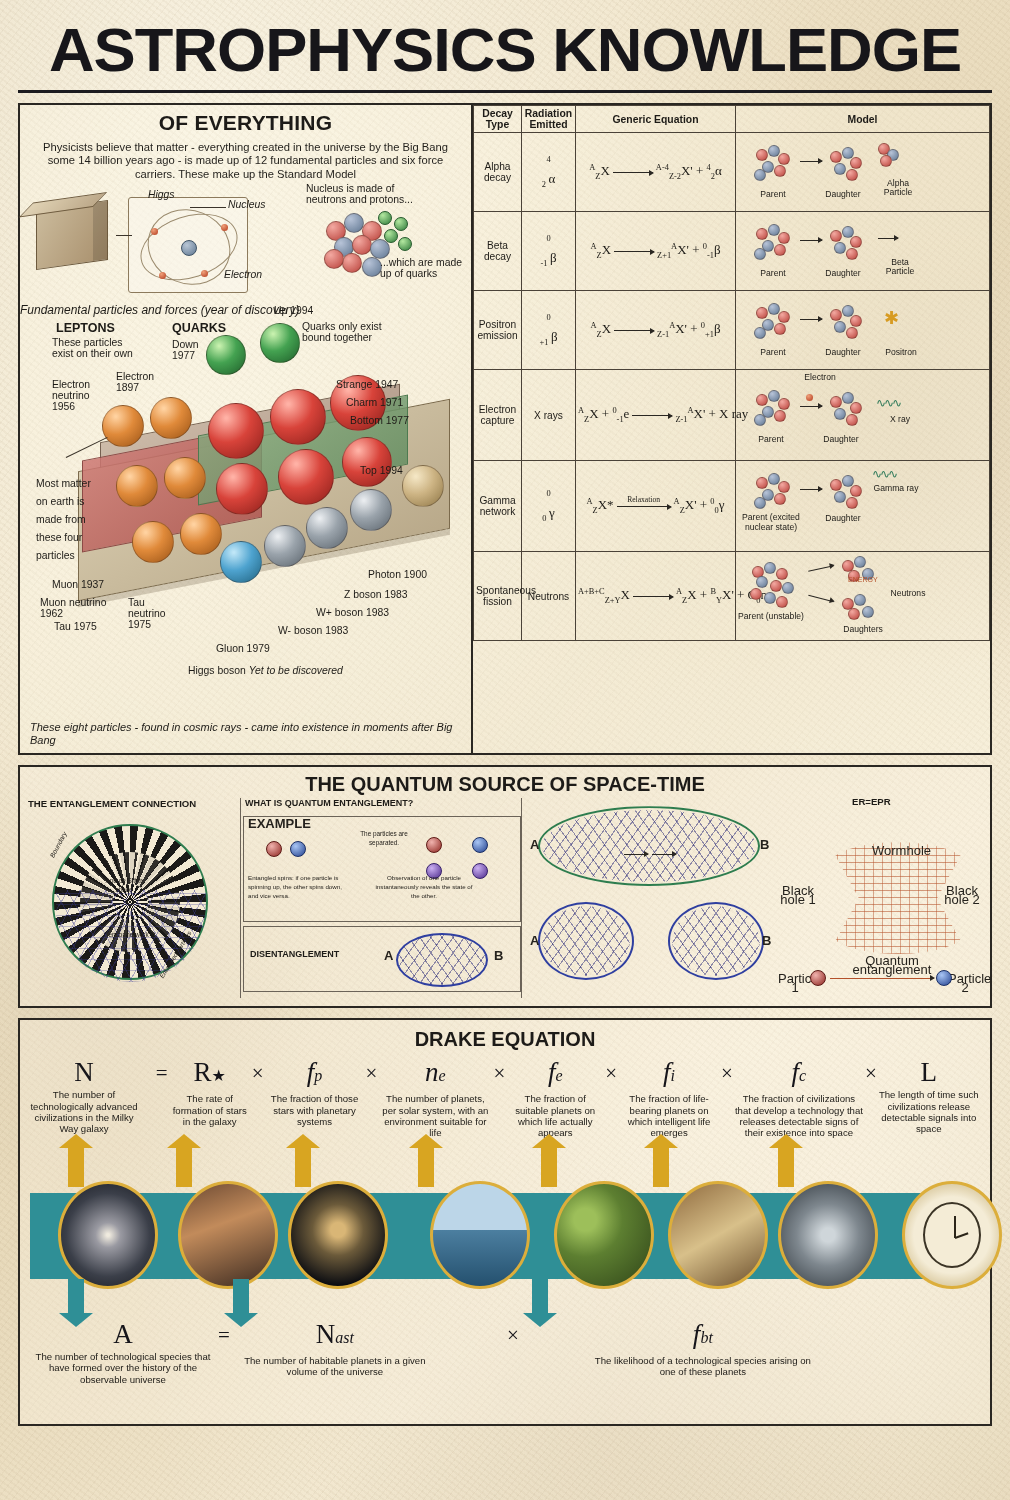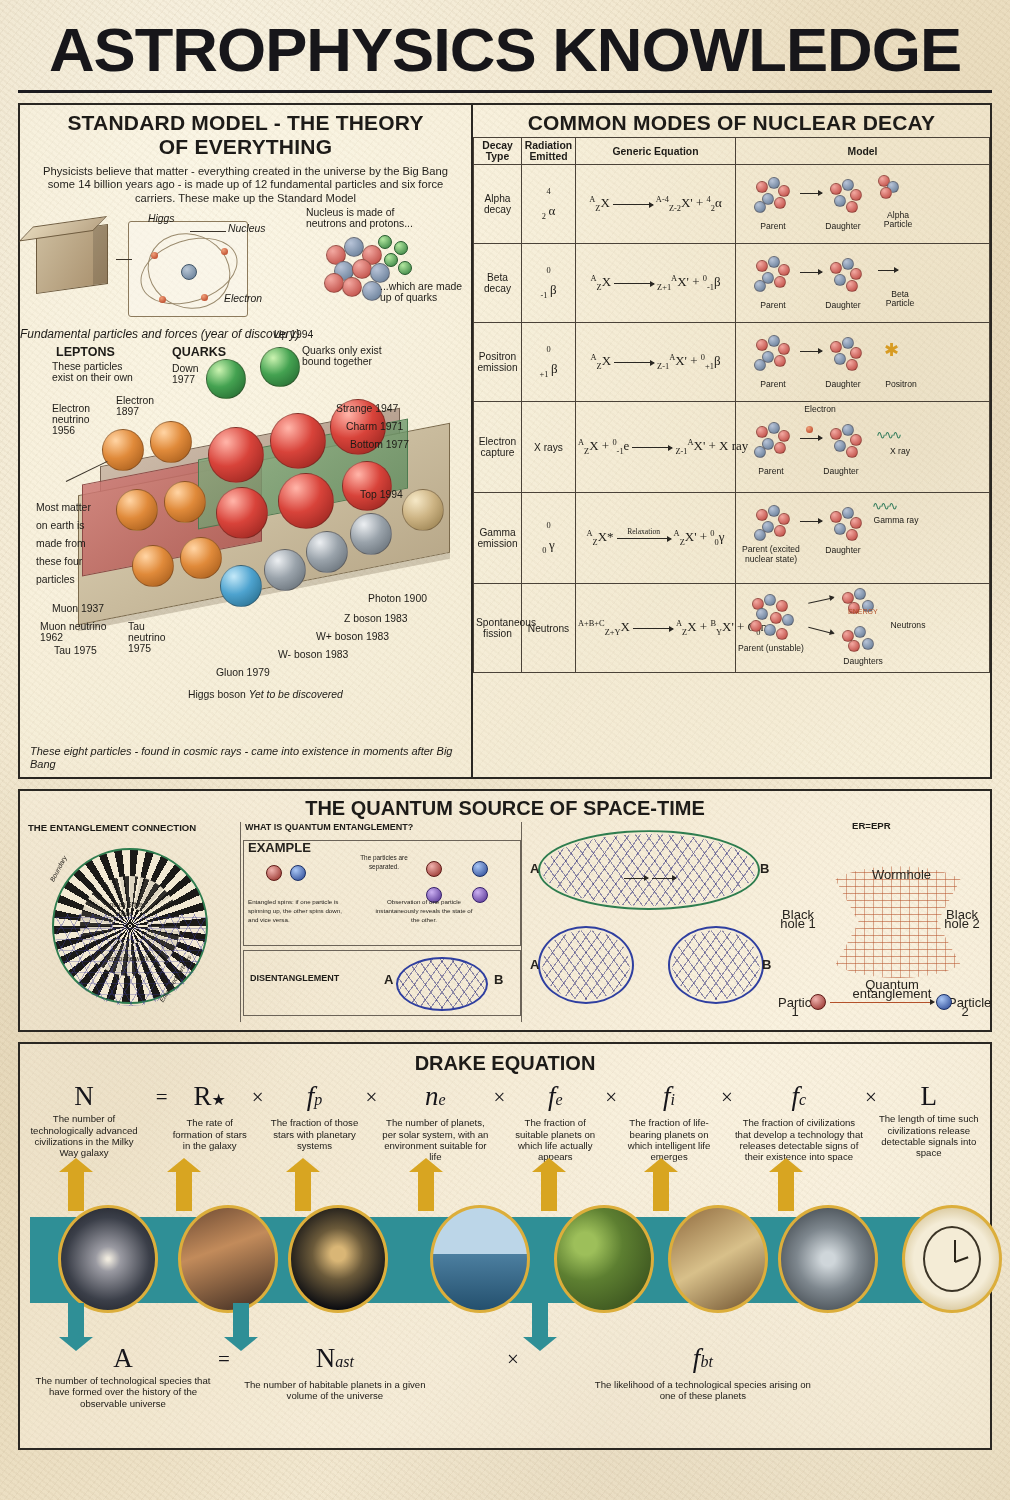--- a/index.html
+++ b/index.html
@@ -288,21 +288,20 @@
 <div class="poster">
   <div class="grain"></div>
 
   <div class="title">ASTROPHYSICS KNOWLEDGE</div>
   <div class="title-rule"></div>
 
   <div class="row-top">
 
     <div class="p-left">
       <div class="ph">
-        <div>STANDARD MODEL - THE THEORY</div>
         <div>OF EVERYTHING</div>
       </div>
       <div class="intro">Physicists believe that matter - everything created in the universe by the Big Bang some 14 billion years ago - is made up of 12 fundamental particles and six force carriers. These make up the Standard Model</div>
 
       <div class="sm-top">
         <div class="cube"></div>
         <div class="atom-box">
           <div class="orbit o1"></div>
           <div class="orbit o2"></div>
           <div class="nuc-dot"></div>
@@ -398,21 +397,20 @@
         <div class="lbl" style="left:168px; top:348px;">Higgs boson <i>Yet to be discovered</i></div>
 
         <div class="lbl" style="left:16px; top:158px; width:64px; line-height:18px;">Most matter on earth is made from these four particles</div>
         <div class="leader" style="left:46px; top:140px; width:46px; transform: rotate(-26deg);"></div>
       </div>
 
       <div class="foot-note">These eight particles - found in cosmic rays - came into existence in moments after Big Bang</div>
     </div>
 
     <div class="p-right">
-      <div class="ph">COMMON MODES OF NUCLEAR DECAY</div>
       <table class="decay">
         <thead>
           <tr>
             <th class="c1">Decay Type</th>
             <th class="c2">Radiation Emitted</th>
             <th class="c3">Generic Equation</th>
             <th class="c4">Model</th>
           </tr>
         </thead>
         <tbody>
@@ -537,21 +535,21 @@
                 </div>
                 <div class="wave" style="left:138px; top:24px;">∿∿∿</div>
                 <div class="mini-lbl" style="left:140px; top:42px; width:44px;">X ray</div>
                 <div class="mini-lbl" style="left:4px; top:62px; width:58px;">Parent</div>
                 <div class="mini-lbl" style="left:72px; top:62px; width:62px;">Daughter</div>
               </div>
             </td>
           </tr>
 
           <tr>
-            <td>Gamma emission</td>
+            <td>Gamma network</td>
             <td><span class="eq"><span class="sup">0</span><br><span class="sub">0</span> γ</span></td>
             <td>
               <span class="eq" style="position:relative; display:inline-block;">
                 <span class="sup">A</span><span class="sub">Z</span>X*<span class="arrow" style="width:54px;"><span class="arrow-cap">Relaxation</span></span><span class="sup">A</span><span class="sub">Z</span>X' + <span class="sup">0</span><span class="sub">0</span>γ
               </span>
             </td>
             <td>
               <div class="model-cell" style="height:86px;">
                 <div class="nucl" style="left:14px; top:10px;">
                   <div class="nball nb-r" style="left:4px;top:4px;"></div>

